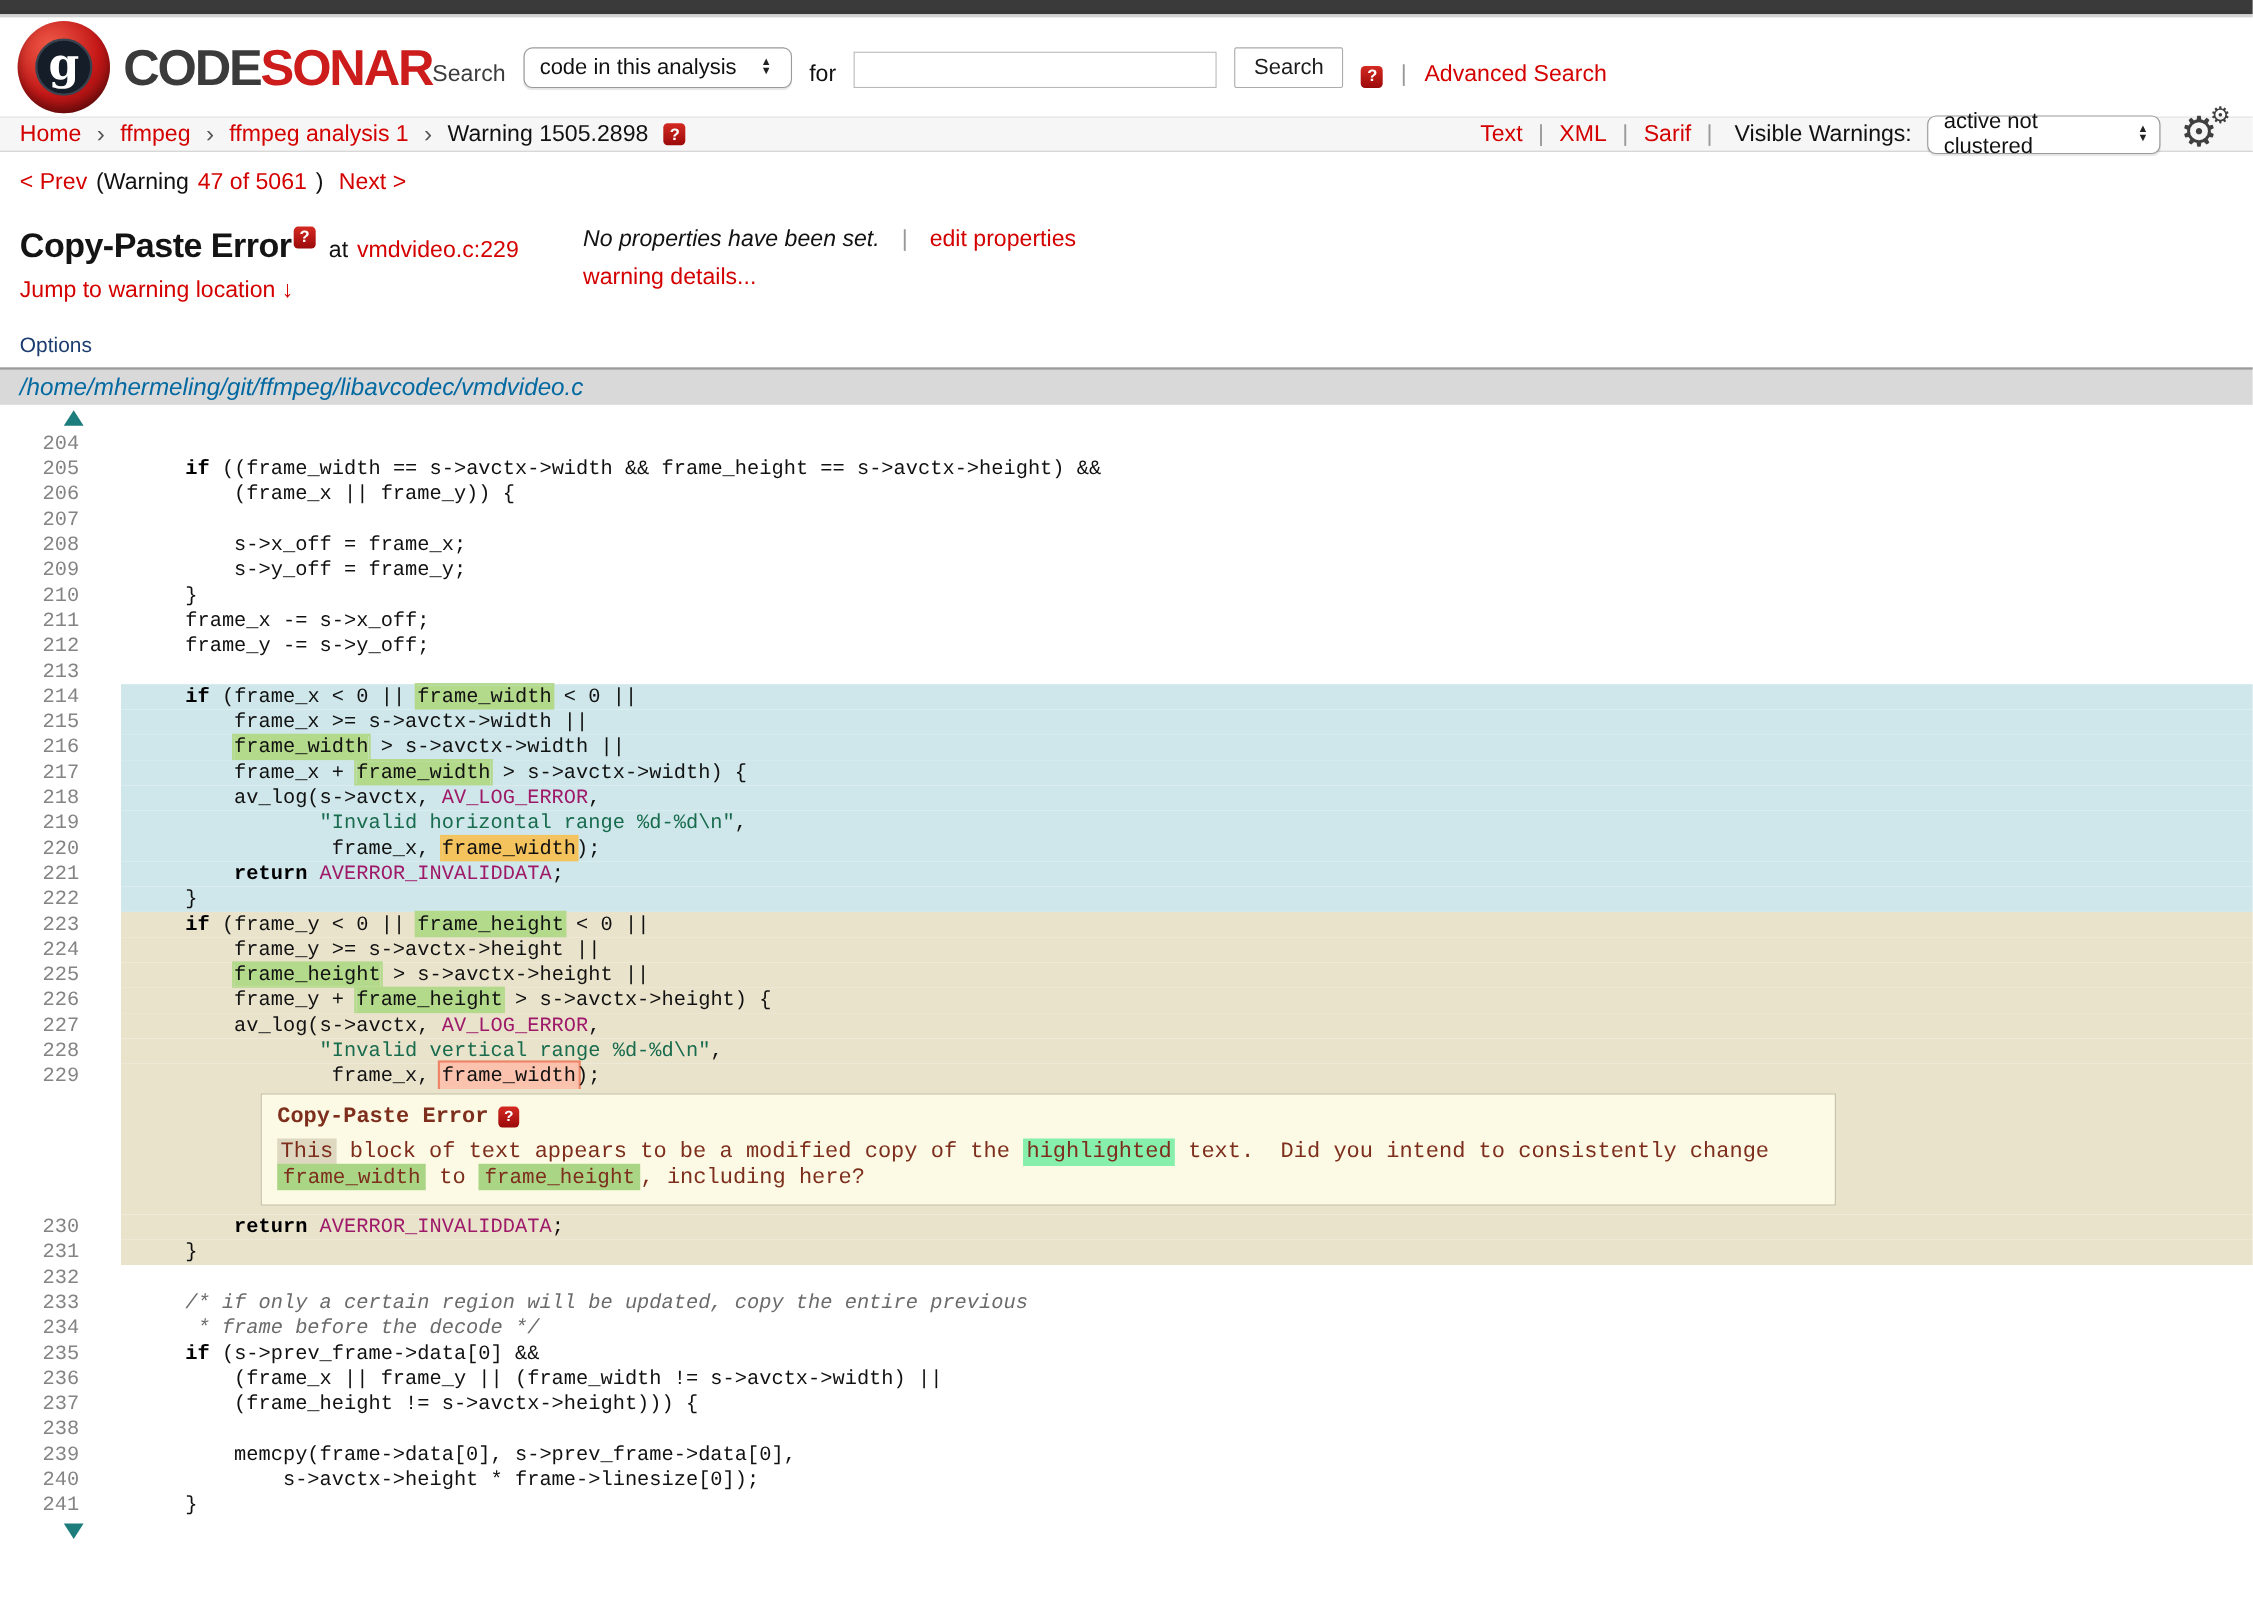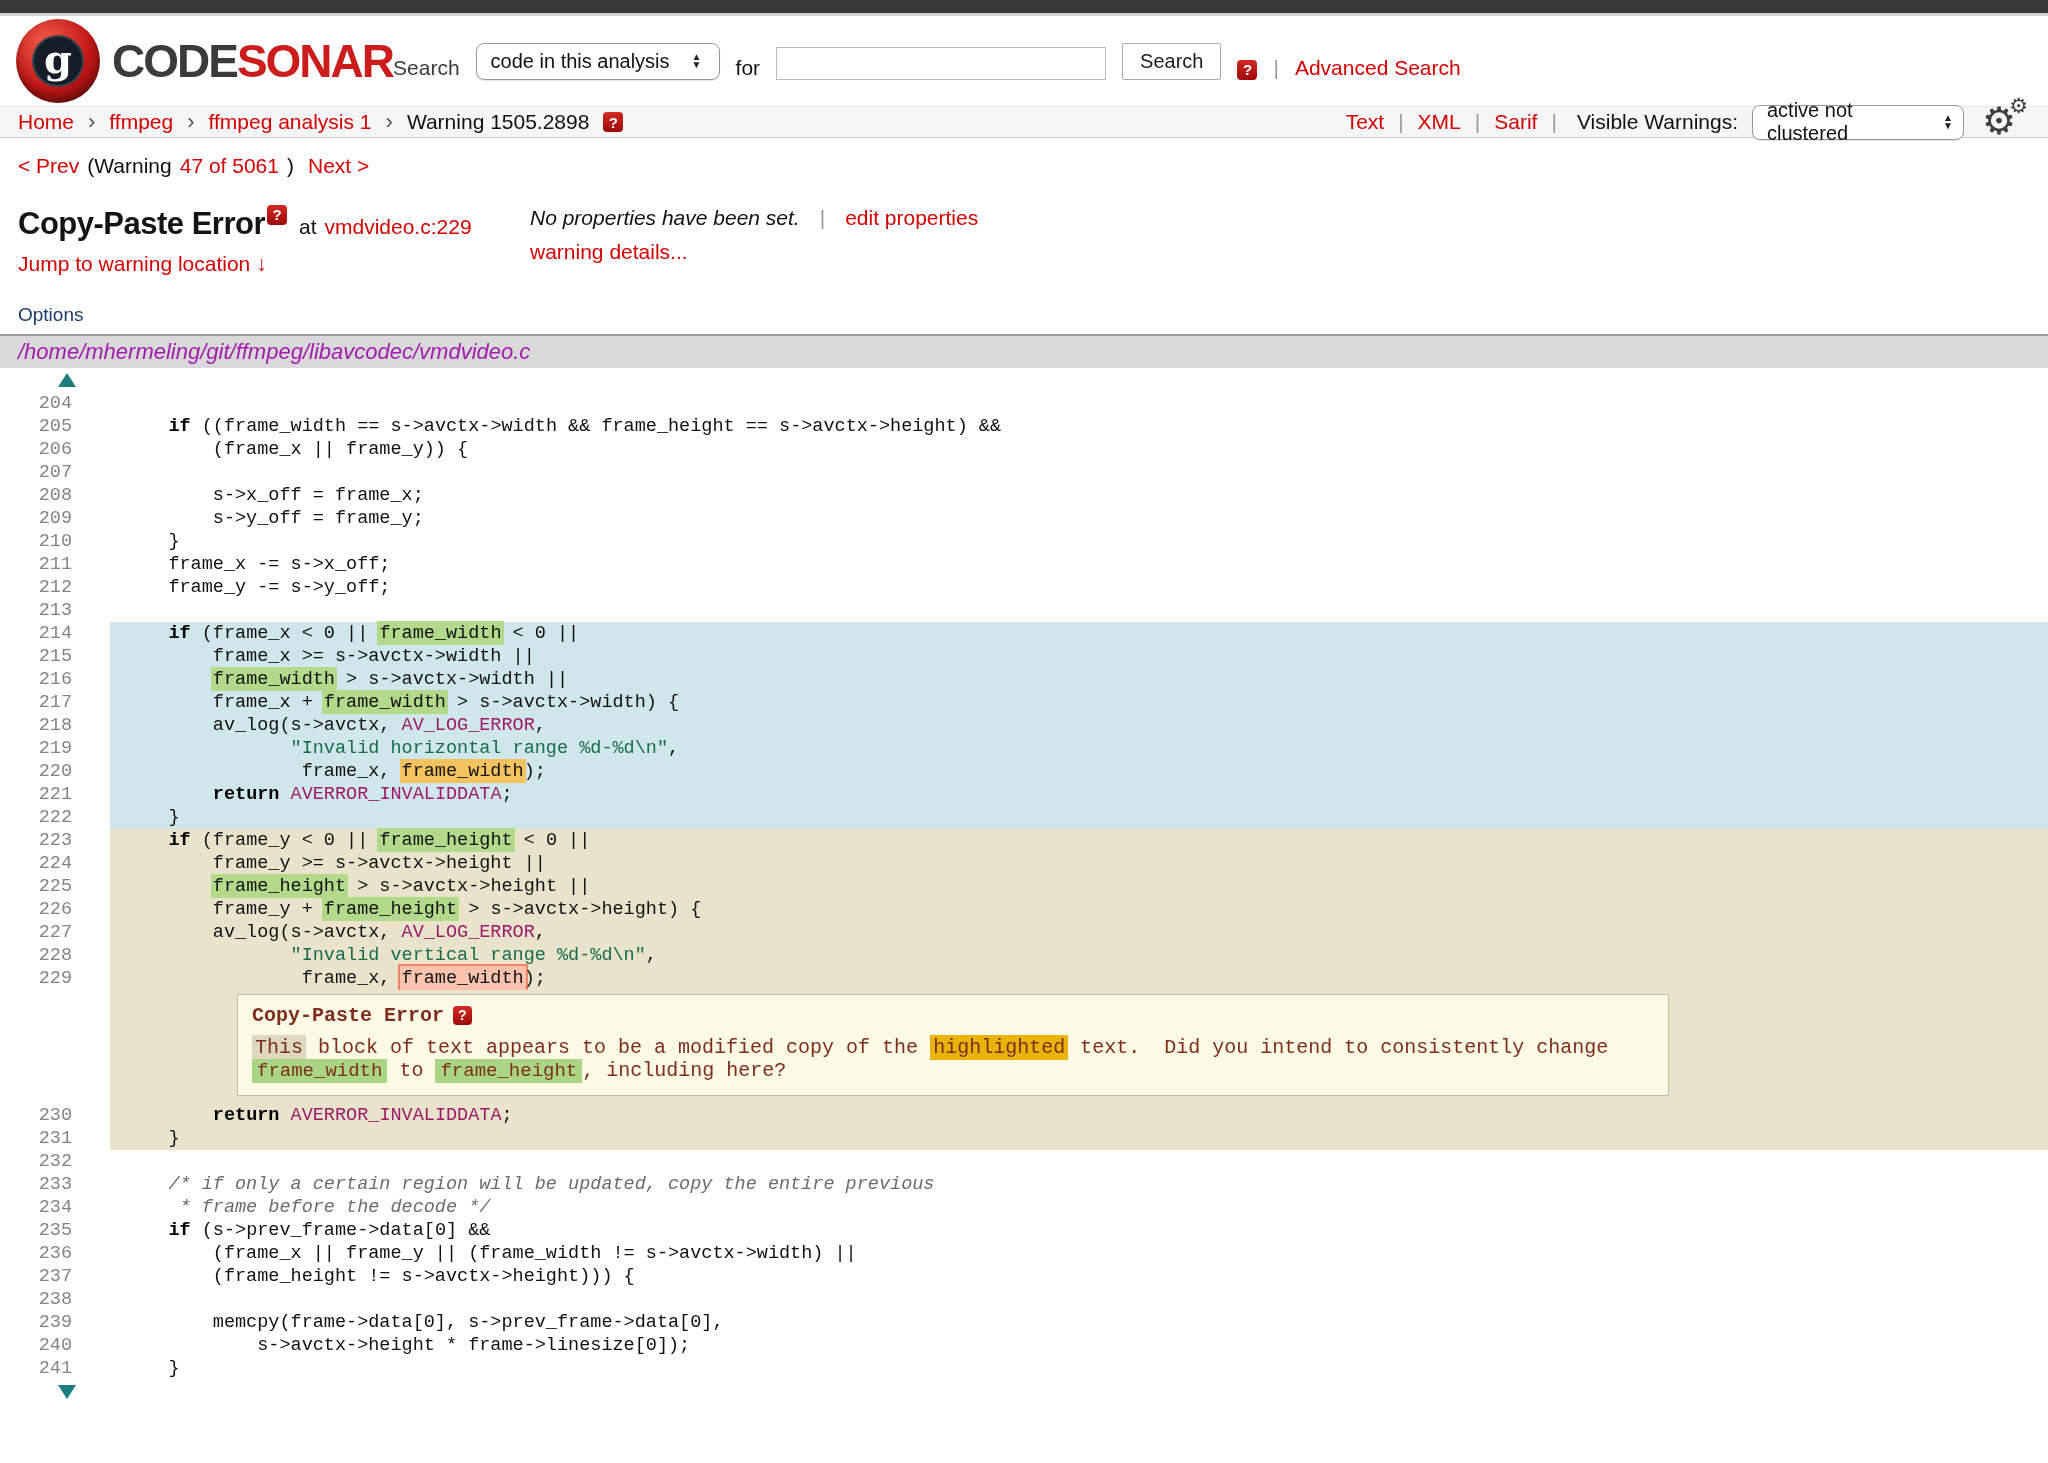--- a/index.html
+++ b/index.html
@@ -66,21 +66,21 @@
   .at-label { font-size:21px; margin-left:12px; }
   .title-loc { font-size:21px; margin-left:8px;text-align:right; }
   .jump-row { margin-top:10px; font-size:21px; }
   .wh-col2 .props-row { display:flex; align-items:baseline; gap:20px; font-size:21px; }
   .props-note { font-style:italic; color:#111; }
   .details-row { margin-top:10px; font-size:21px; }
 
   
   .options-link { display:inline-block; margin:28px 0 8px 18px; font-size:19px; color:#1b3c6e; cursor:pointer; }
   .path-bar { height:34px; background:#d9d9d9; border-top:2px solid #9b9b9b; display:flex;
-    align-items:center; padding:0 18px; font-style:italic; font-size:22px; color:#a21caf; }
+    align-items:center; padding:0 18px; font-style:italic; font-size:22px; color:#0369a1; }
 
   .arrow-row { height:24px; display:flex; align-items:center; padding-left:58px; }
   .tri-up { width:0; height:0; border-left:9px solid transparent; border-right:9px solid transparent;
     border-bottom:14px solid #1d7c7c; cursor:pointer; }
   .tri-down { width:0; height:0; border-left:9px solid transparent; border-right:9px solid transparent;
     border-top:14px solid #1d7c7c; cursor:pointer; }
 
   
   .code { font-family:"Liberation Mono", monospace; font-size:18.5px; }
   .code-row { display:flex; height:23px; line-height:23px; }
@@ -101,21 +101,21 @@
   .box-row { display:flex; }
   .box-gutter { width:110px; flex:none; }
   .box-band { flex:1; background:#e9e3cc; padding:4px 0 8px 14px; }
   .warn-box { margin-left:113px; width:1432px; background:#fcf9e4; border:1px solid #c2bfa8;
     padding:9px 14px 13px; }
   .warn-box-title { font-size:20px; font-weight:bold; color:#7d2e1d; display:flex;
     align-items:center; gap:9px; }
   .warn-box-title .help-icon { width:19px; height:19px; font-size:14px; }
   .warn-box-msg { margin-top:9px; font-size:20px; color:#7d2e1d; white-space:pre-wrap; }
   .chip-tan  { background:#ded8c0; padding:1px 3px; }
-  .chip-blue { background:#eab308; padding:1px 3px;margin-top:43px; }
+  .chip-blue { background:#86efac; padding:1px 3px;margin-top:43px; }
   .chip-code { font-family:"Liberation Mono", monospace; background:#a9d584; padding:1px 5px;
     font-size:19px; }
 </style>
 </head>
 <body>
 
 
 
 <div class="topbar"></div>
 <div class="topbar-divider"></div>

